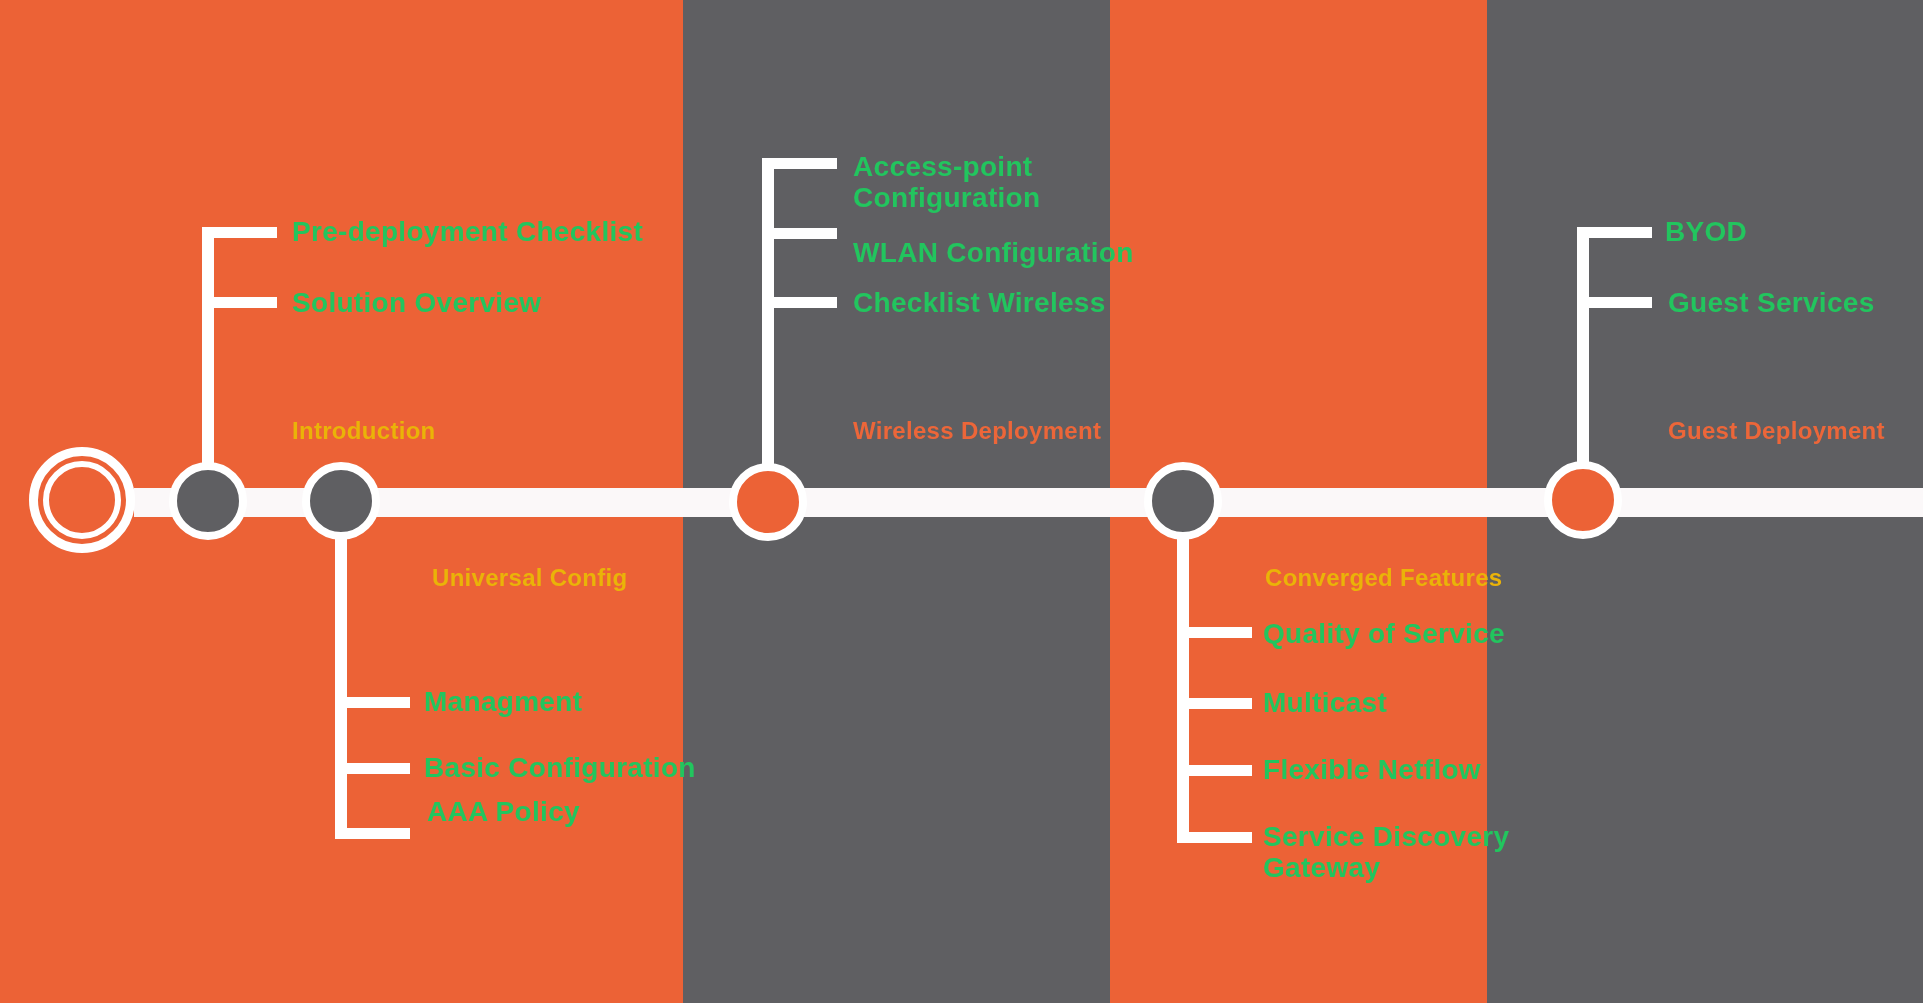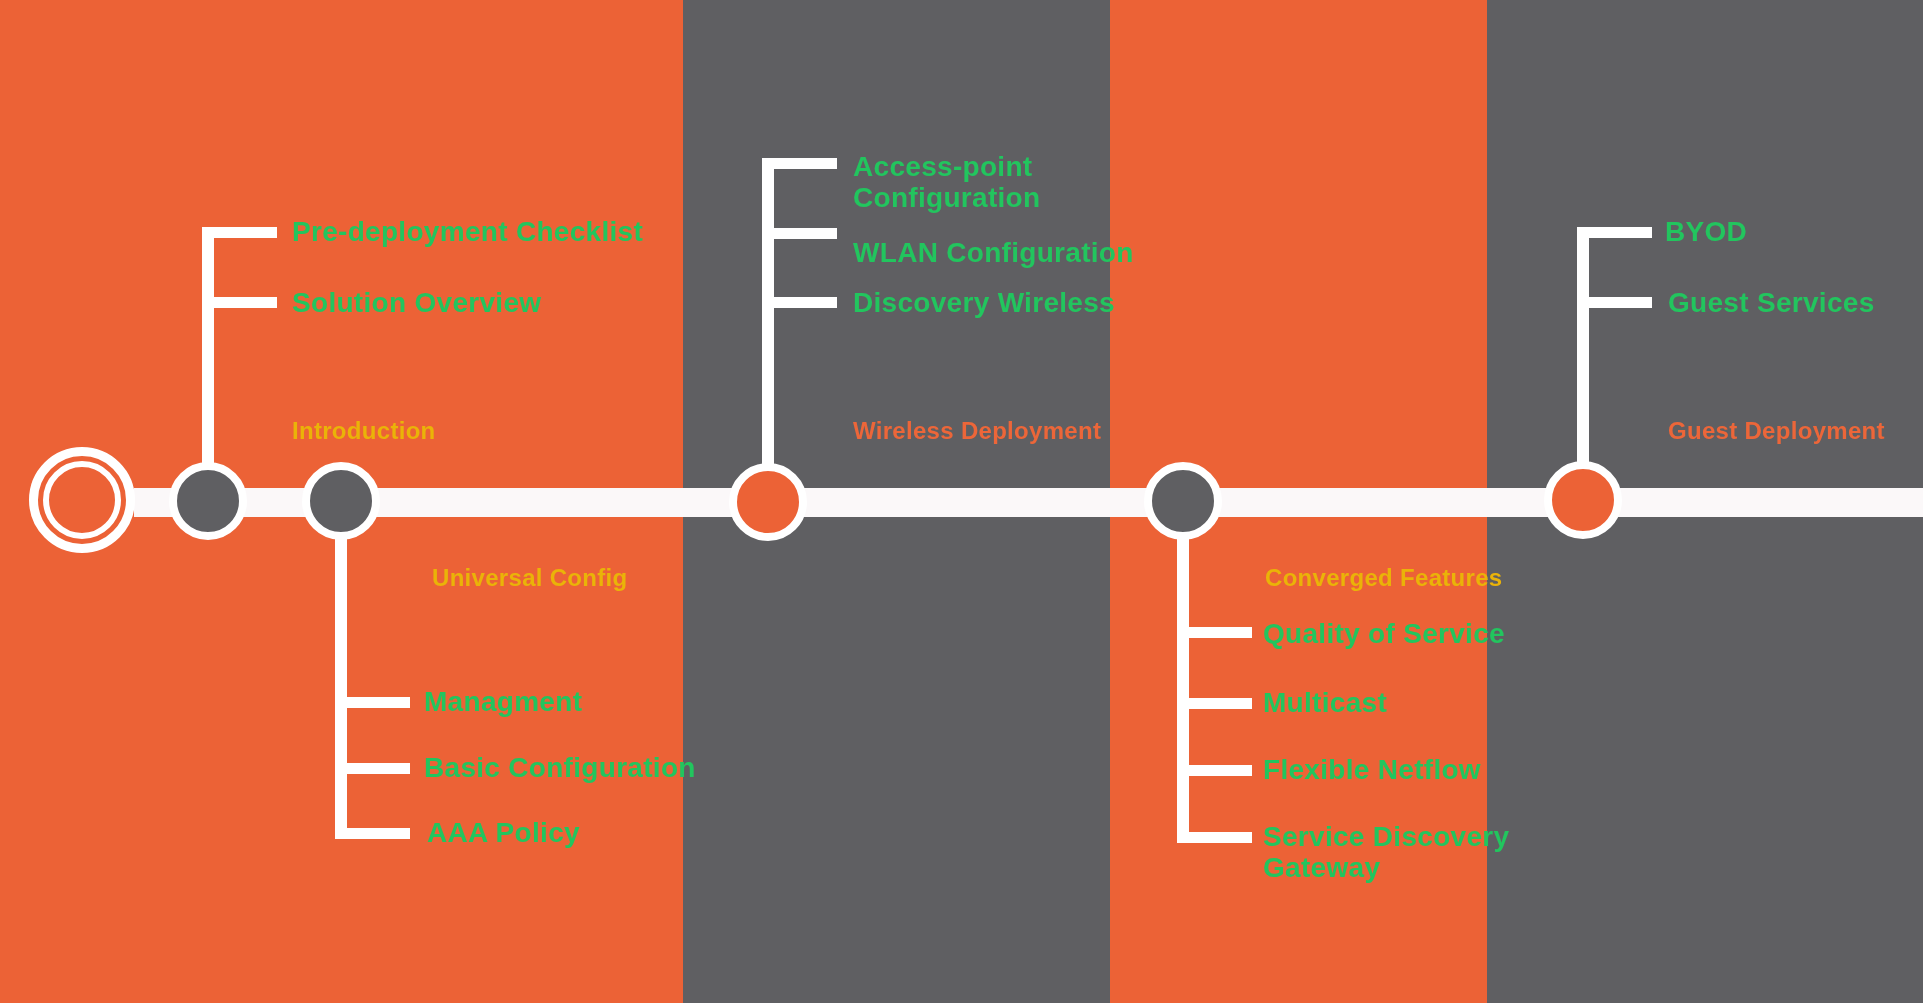--- a/index.html
+++ b/index.html
@@ -148,25 +148,25 @@
   <div class="section-label graytext" style="left:432px; top:564px;">Universal Config</div>
   <div class="section-label orangetext" style="left:853px; top:417px;">Wireless Deployment</div>
   <div class="section-label graytext" style="left:1265px; top:564px;text-align:right;">Converged Features</div>
   <div class="section-label orangetext" style="left:1668px; top:417px;">Guest Deployment</div>
 
   <div class="item" style="left:292px; top:216px;">Pre-deployment Checklist</div>
   <div class="item" style="left:292px; top:287px;">Solution Overview</div>
 
   <div class="item" style="left:424px; top:686px;">Managment</div>
   <div class="item" style="left:424px; top:752px;">Basic Configuration</div>
-  <div class="item" style="left:427px; top:817px;">AAA Policy</div>
+  <div class="item" style="left:427px; top:796px;">AAA Policy</div>
 
   <div class="item wrap" style="left:853px; top:151px; width:220px;">Access-point Configuration</div>
   <div class="item" style="left:853px; top:217px;margin-top:20px;">WLAN Configuration</div>
-  <div class="item" style="left:853px; top:287px;">Discovery Wireless</div>
+  <div class="item" style="left:853px; top:287px;">Checklist Wireless</div>
 
   <div class="item" style="left:1263px; top:618px;">Quality of Service</div>
   <div class="item" style="left:1263px; top:687px;">Multicast</div>
   <div class="item" style="left:1263px; top:754px;text-align:center;">Flexible Netflow</div>
   <div class="item wrap" style="left:1263px; top:821px; width:280px;">Service Discovery Gateway</div>
 
   <div class="item" style="left:1665px; top:216px;">BYOD</div>
   <div class="item" style="left:1668px; top:287px;">Guest Services</div>
 
 </div>

